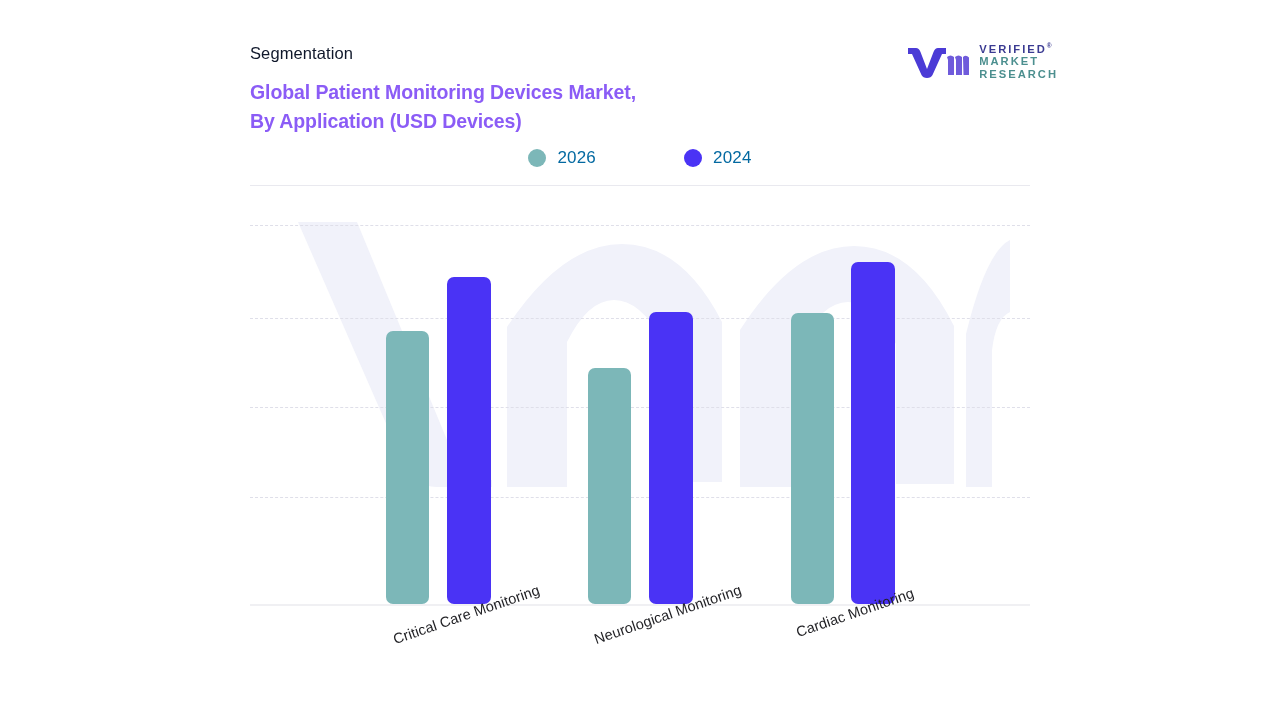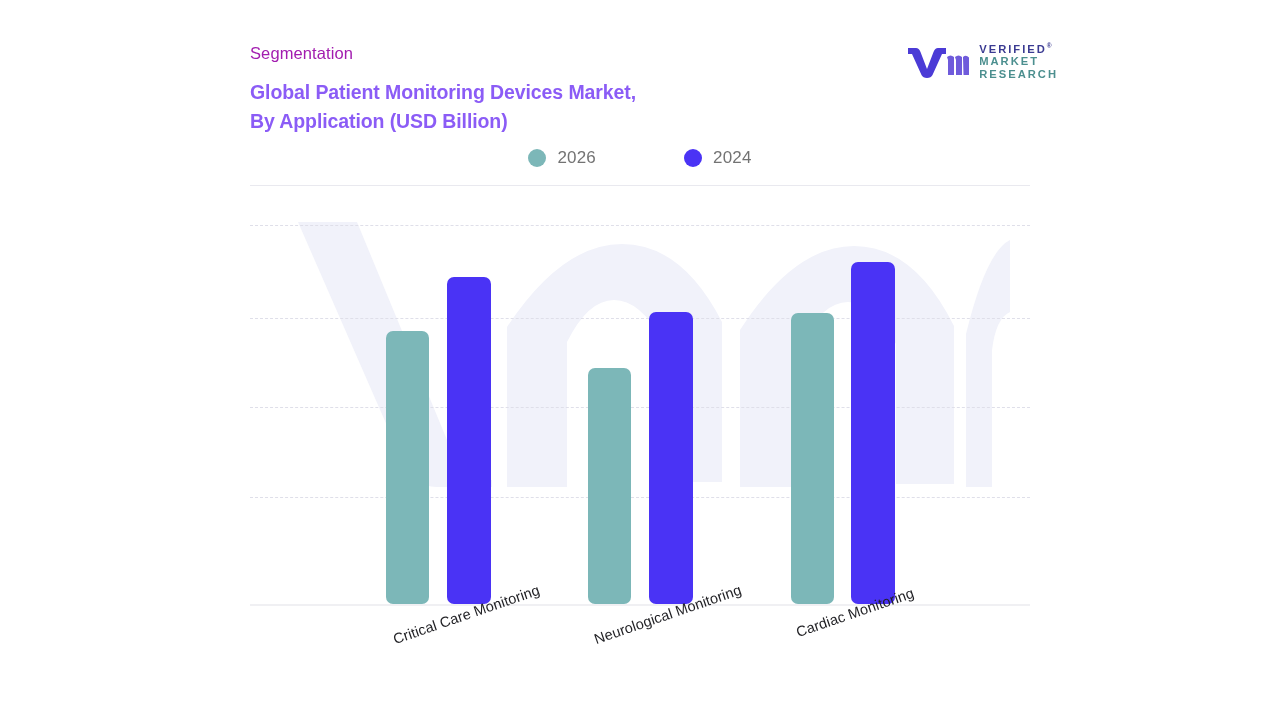--- a/index.html
+++ b/index.html
@@ -27,21 +27,21 @@
 
   
   .header {
     position: absolute;
     left: 250px;
     top: 44px;
     width: 780px;
   }
   .kicker {
     font-size: 16.5px;
-    color: #a21caf;
+    color: #0f172a;
     letter-spacing: 0.1px;
     line-height: 1.2;
     font-weight: 400;
   }
   .title {
     margin-top: 14px;
     font-size: 19.5px;
     font-weight: bold;
     color: #8b5cf6;
     line-height: 1.48;
@@ -96,21 +96,21 @@
     align-items: center;
     gap: 11px;
   }
   .legend-dot {
     width: 18px; height: 18px;
     border-radius: 50%;
     display: block;
   }
   .legend-label {
     font-size: 17px;
-    color: #737373;
+    color: #0369a1;
     letter-spacing: 0.2px;
   }
 
   .divider {
     position: absolute;
     left: 250px;
     top: 185px;
     width: 780px;
     height: 1px;
     background: #e9e9ef;
@@ -183,21 +183,21 @@
 </style>
 </head>
 <body>
 
 <div class="page">
 
   <div class="header">
     <div class="kicker">Segmentation</div>
     <div class="title">
       <span class="title-line">Global Patient Monitoring Devices Market,</span>
-      <span class="title-line">By Application (USD Billion)</span>
+      <span class="title-line">By Application (USD Devices)</span>
     </div>
   </div>
 
   <div class="logo">
     <span class="logo-mark">
       <svg viewBox="0 0 64 34" width="64" height="34" xmlns="http://www.w3.org/2000/svg">
         <path d="M2 4 L10 4 Q13 4 14.5 8 L21 25 L27.5 8 Q29 4 32 4 L40 4 L40 10 L36 10 L26.5 31 Q25 34 21 34 Q17 34 15.5 31 L6 10 L2 10 Z" fill="#4b3bd6"></path>
         <path d="M41 13 Q44.5 10 48 13 L48 31 L42 31 L42 16 Z" fill="#6f5bdb"></path>
         <path d="M49 13 Q52.5 10 56 13 L56 31 L50 31 L50 16 Z" fill="#6f5bdb"></path>
         <path d="M57 13 Q60 10.5 63 13.5 L63 31 L57.5 31 Z" fill="#6f5bdb"></path>

